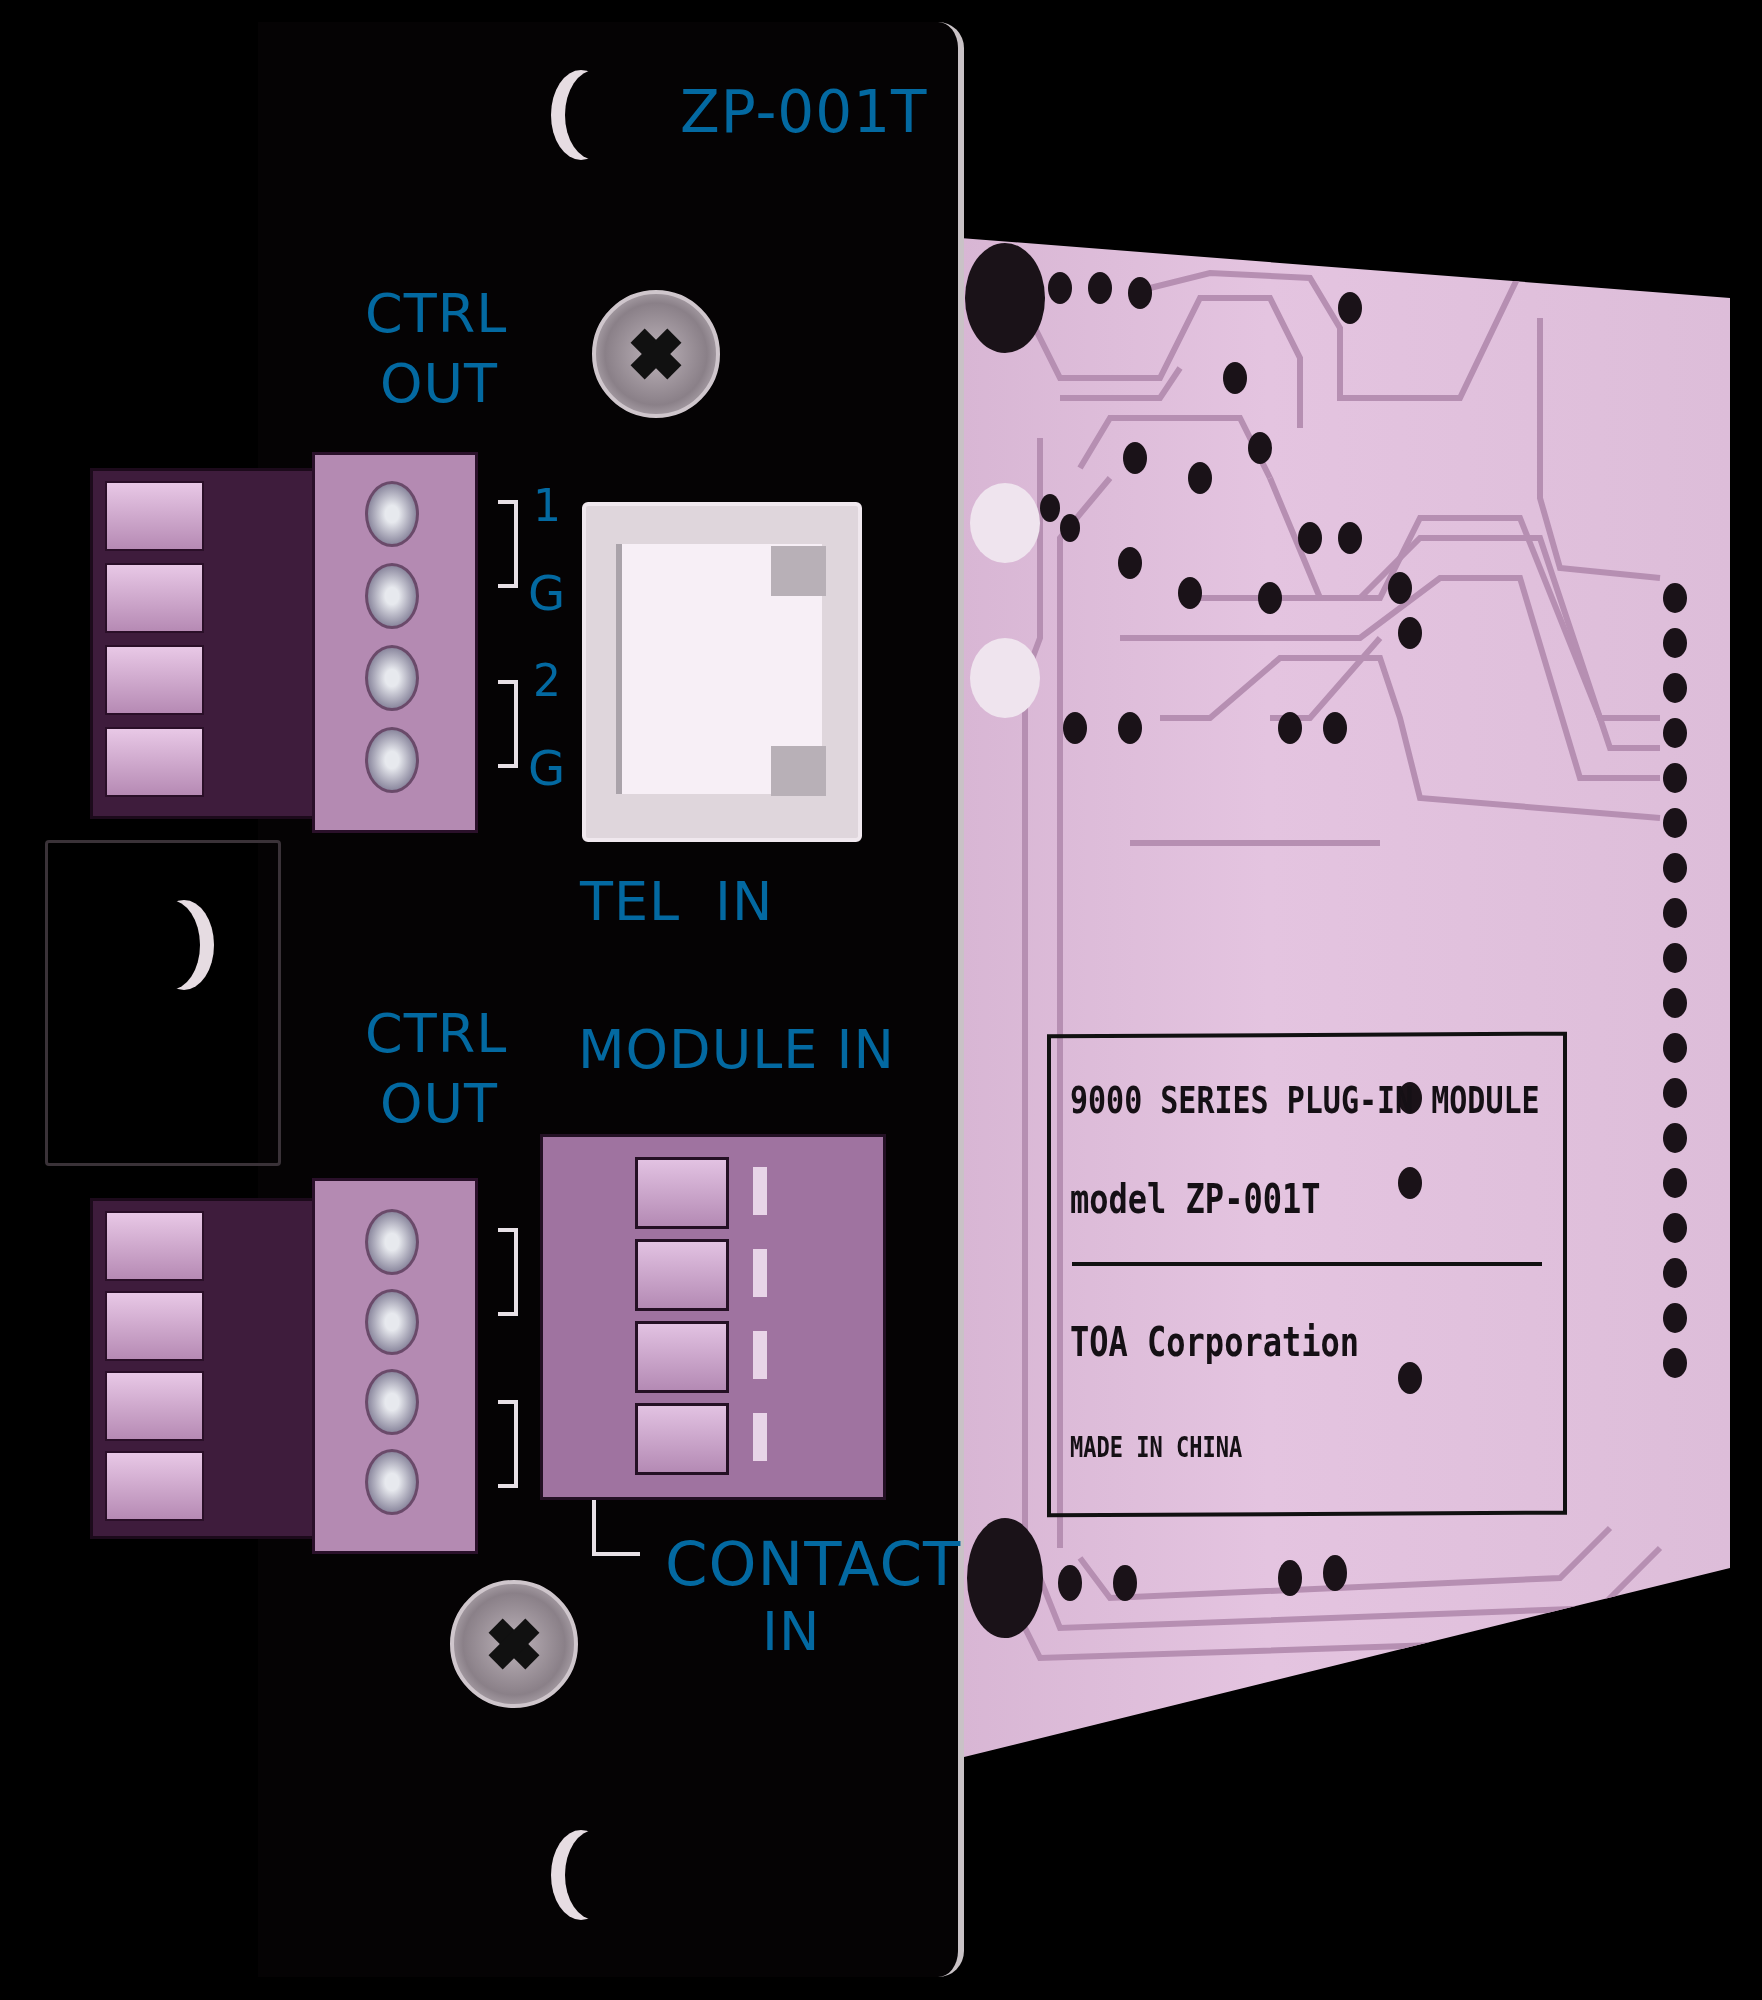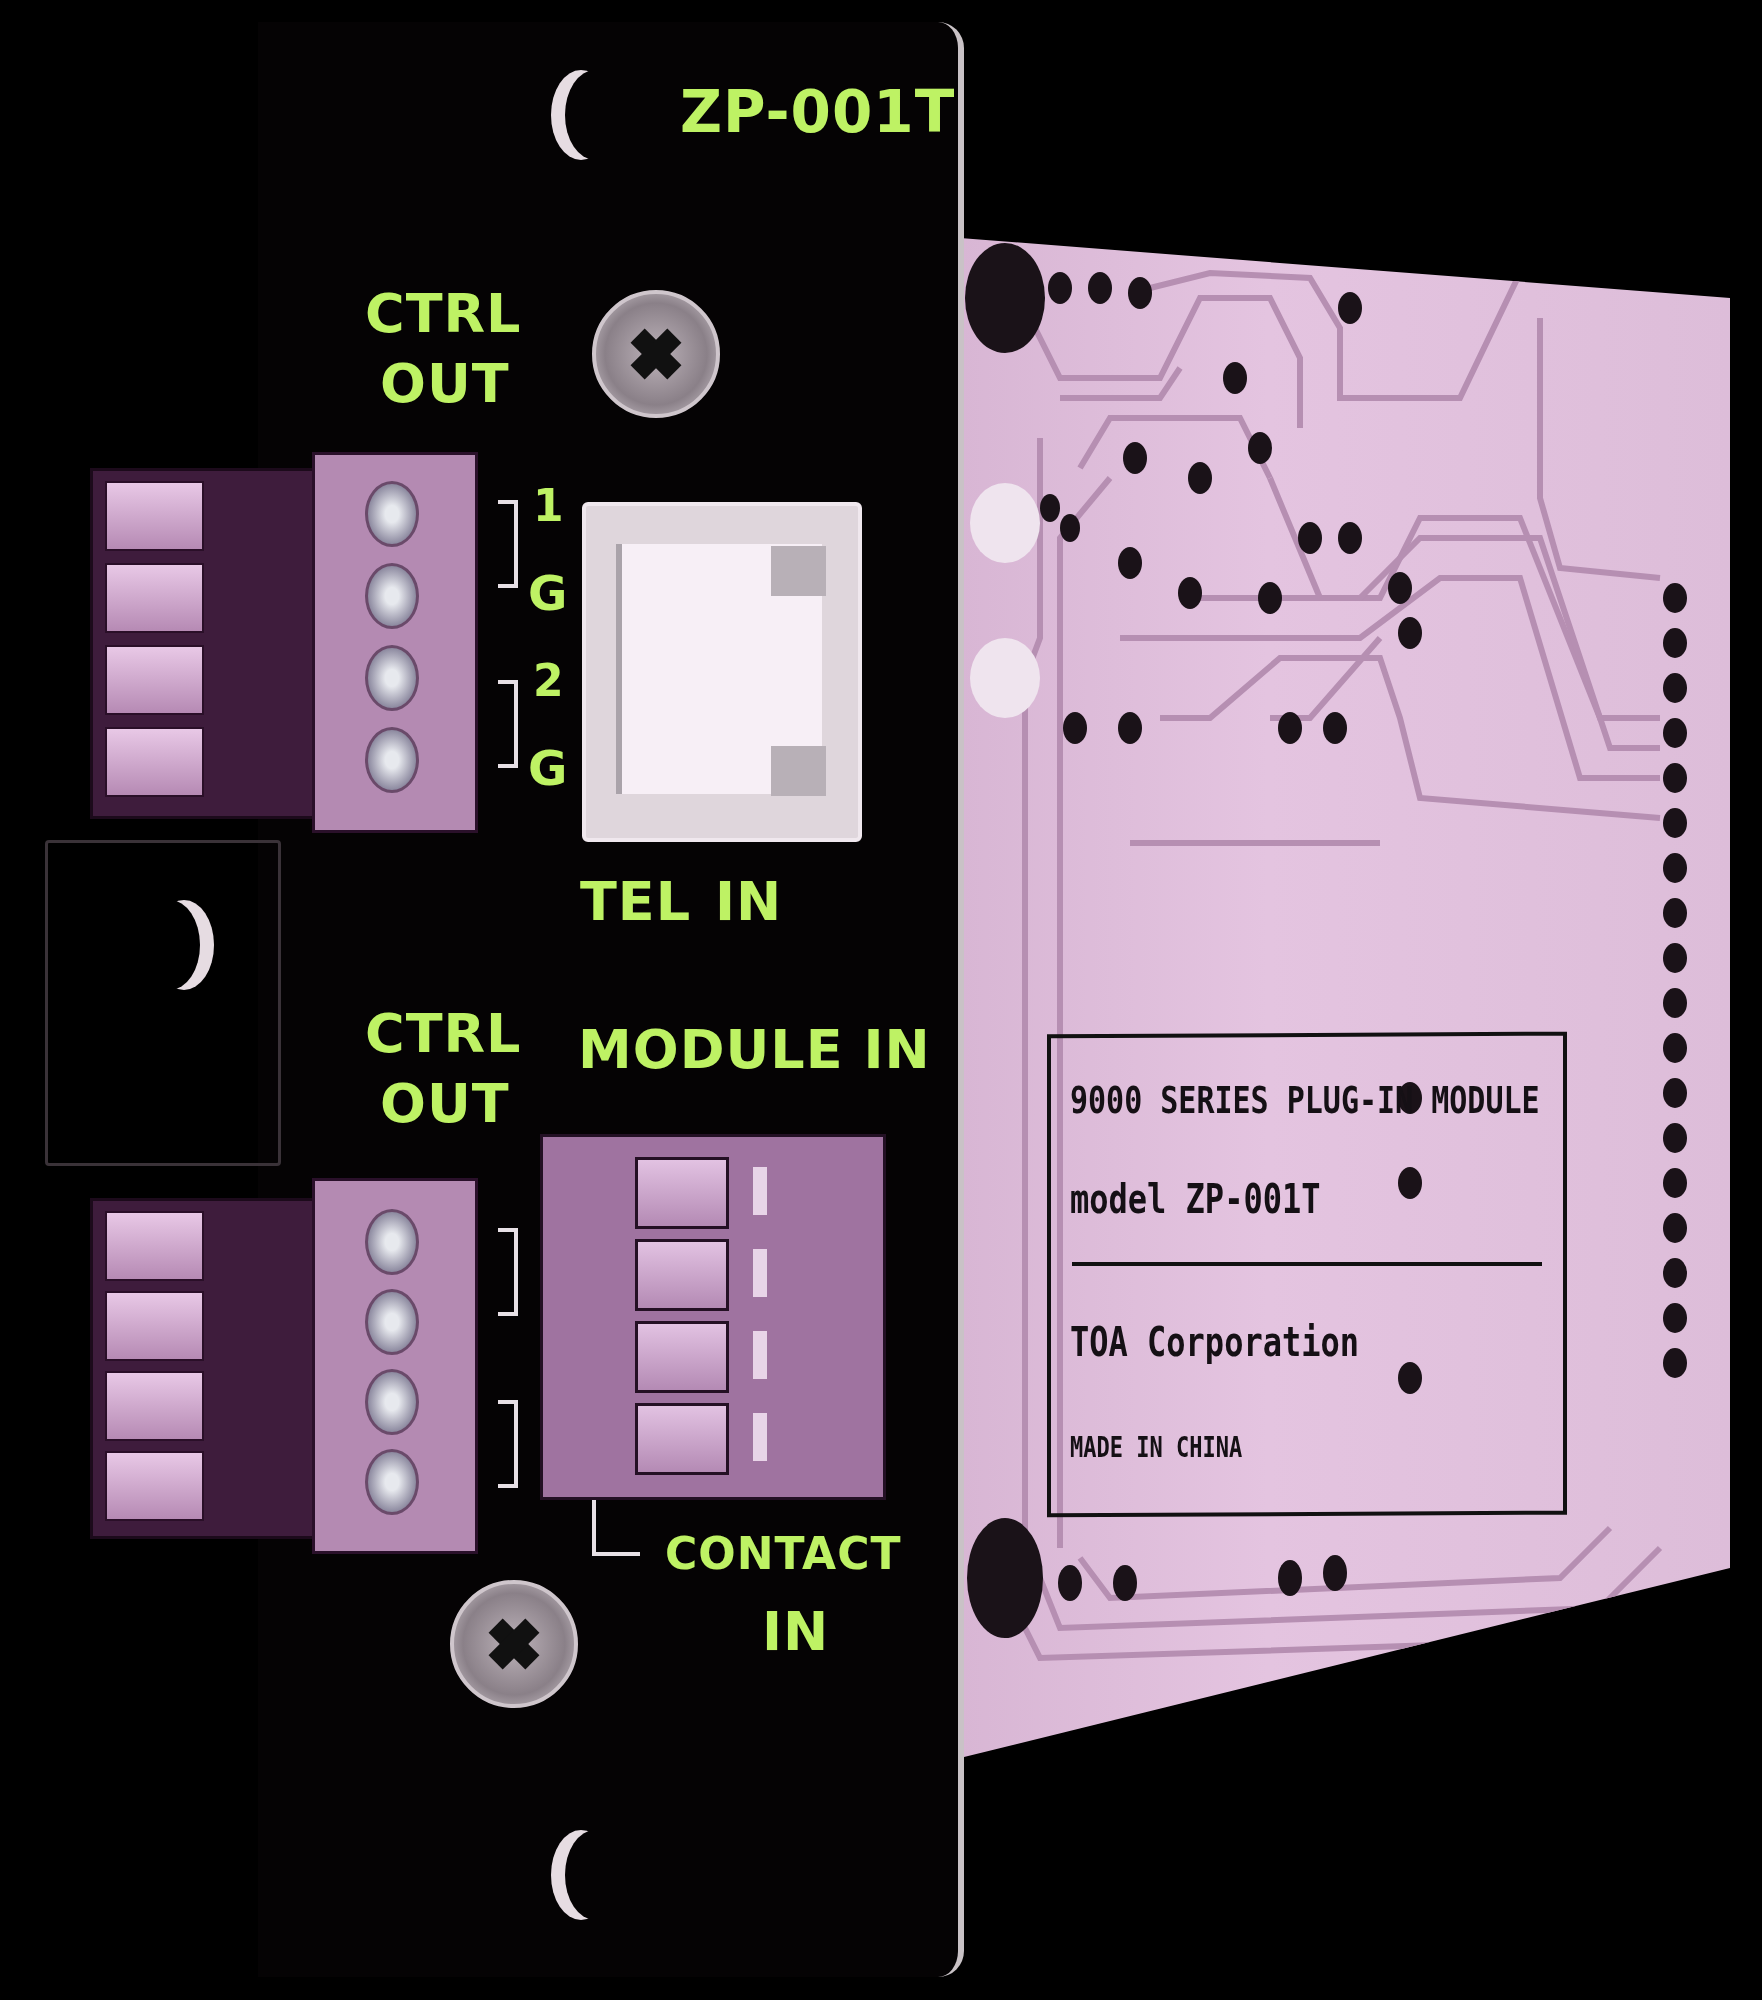--- a/index.html
+++ b/index.html
@@ -7,21 +7,21 @@
   .abs{position:absolute;}
   
   .pcb{left:960px;top:238px;width:770px;height:1520px;background:linear-gradient(90deg,#d8b6d4 0%,#e4c4e0 40%,#ddbdd9 100%);
        clip-path:polygon(0 0,100% 60px,100% 1330px,0 1520px);}
   .pcb svg{position:absolute;left:0;top:0;}
   .label-box{left:1047px;top:1033px;width:512px;height:475px;border:4px solid #111;transform:skewY(-0.3deg);}
   .lbl-text{font-family:"DejaVu Sans Mono",monospace;font-weight:bold;color:#151015;transform:scaleY(1.25);transform-origin:left top;}
   .lbl-line{left:1072px;top:1262px;width:470px;height:4px;background:#111;}
   
   .panel{left:258px;top:22px;width:700px;height:1955px;background:#050304;border-right:6px solid #c9c2c6;border-radius:0 26px 26px 0;}
-  .panel-text{color:#bef264;font-family:"DejaVu Sans",sans-serif;letter-spacing:1px;font-weight:bold;}
+  .panel-text{color:#0369a1;font-family:"DejaVu Sans",sans-serif;letter-spacing:1px;}
   .moon{width:60px;height:90px;border-radius:50%;box-shadow:-14px 0 0 0 #e6dce2;}
   .screw{width:120px;height:120px;border-radius:50%;background:radial-gradient(circle,#bdb3ba 0%,#8a8088 60%,#d7cfd5 100%);border:4px solid #cfc6cc;}
   .screw::before{content:"";position:absolute;left:34px;top:50px;width:52px;height:20px;background:#111;transform:rotate(45deg);}
   .screw::after{content:"";position:absolute;left:50px;top:34px;width:20px;height:52px;background:#111;transform:rotate(45deg);}
   
   .plug{background:#3e1c3c;border:3px solid #1c0a1b;}
   .plug-cell{position:absolute;left:12px;width:95px;height:66px;background:linear-gradient(180deg,#e8c8e6,#b68ab4);border:2px solid #2a0f28;}
   .term{background:#b48ab2;border:3px solid #2a102a;}
   .screwhole{position:absolute;width:48px;height:60px;border-radius:50%;background:radial-gradient(ellipse,#e7e9ee 20%,#8d8aa0 70%);border:3px solid #6a4a6a;}
   .bracket{width:16px;height:80px;border:4px solid #e8e0e6;border-left:none;}
@@ -189,14 +189,14 @@
   <div class="paging-cell" style="top:102px;"></div>
   <div class="paging-cell" style="top:184px;"></div>
   <div class="paging-cell" style="top:266px;"></div>
   <div class="paging-pin" style="top:30px;"></div>
   <div class="paging-pin" style="top:112px;"></div>
   <div class="paging-pin" style="top:194px;"></div>
   <div class="paging-pin" style="top:276px;"></div>
 </div>
 
 <div class="abs" style="left:592px;top:1500px;width:44px;height:52px;border-left:4px solid #e8e0e6;border-bottom:4px solid #e8e0e6;"></div>
-<div class="abs panel-text" style="left:665px;top:1528px;font-size:44px;">CONTACT</div>
+<div class="abs panel-text" style="left:665px;top:1528px;font-size:61px;">CONTACT</div>
 <div class="abs panel-text" style="left:762px;top:1600px;font-size:54px;">IN</div>
 
 </body></html>

